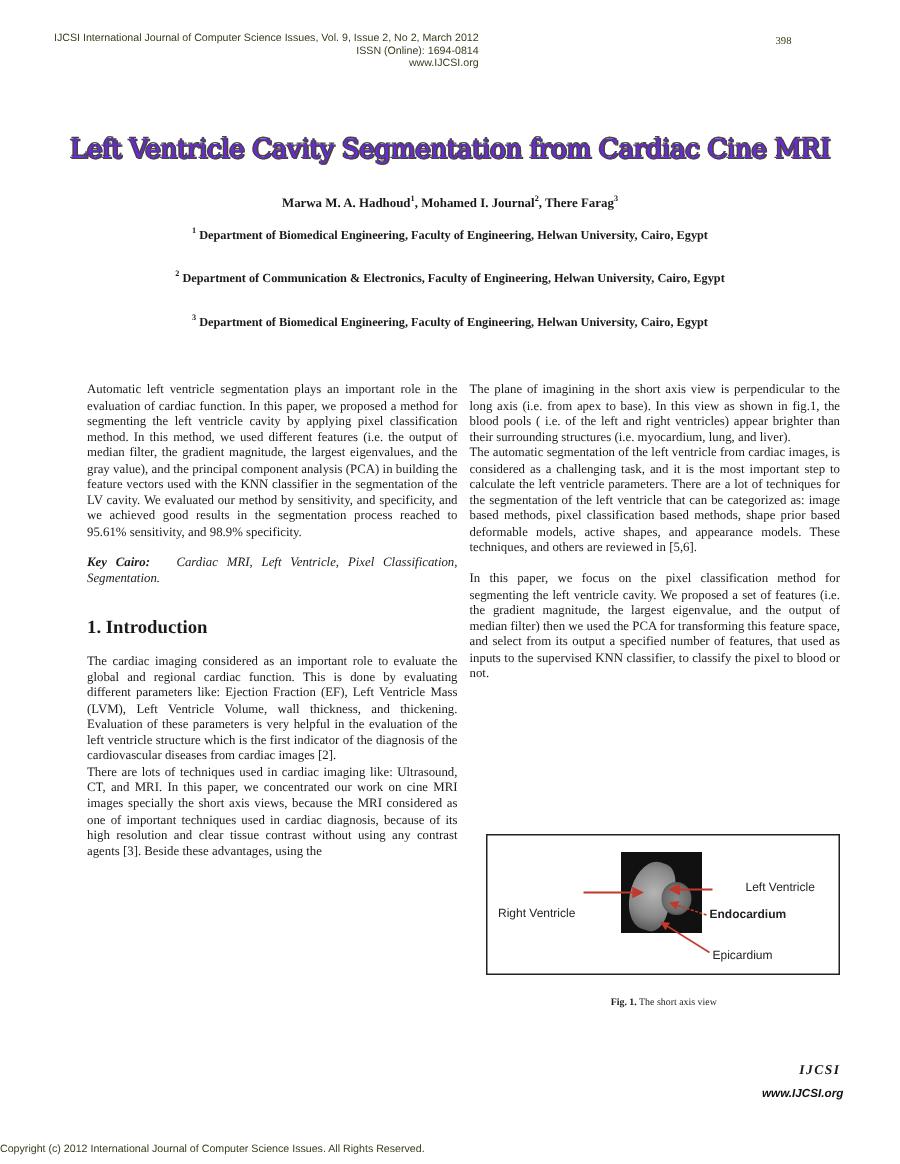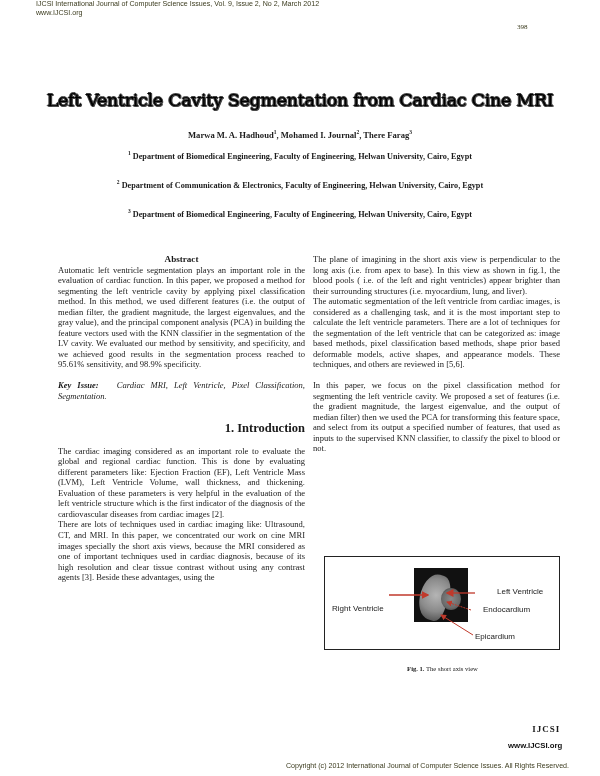--- a/index.html
+++ b/index.html
@@ -1,46 +1,47 @@
 <!DOCTYPE html>
 <html><head>
 <meta charset="utf-8">
 <style>
   html, body { margin:0; padding:0; background:#ffffff; }
   body { width:600px; height:776px; position:relative; overflow:hidden; font-family:"Liberation Serif", serif; color:#1a1a1a; }
-  .hdr { position:absolute; left:36px; top:0; font-family:"Liberation Sans", sans-serif; font-size:7.1px; line-height:8.6px; color:#3b3b1e; }
+  .hdr { position:absolute; left:36px; top:21px; font-family:"Liberation Sans", sans-serif; font-size:7.1px; line-height:8.6px; color:#3b3b1e;text-align:right; }
   .pageno { position:absolute; left:517px; top:23px; font-family:Liberation Serif, serif; font-size:7.1px; color:#3b3b1e; }
-  .title { position:absolute; left:0; width:600px; top:90px; text-align:center; font-family:"DejaVu Serif", serif; font-size:17.5px; color:#000000; letter-spacing:-0.3px;
+  .title { position:absolute; left:0; width:600px; top:90px; text-align:center; font-family:"DejaVu Serif", serif; font-size:17.5px; color:#6d28d9; letter-spacing:-0.3px;
            text-shadow: -1px 0 #444, 1px 0 #444, 0 -1px #444, 0 1px #444, 1px 1px #444; }
   .authors { position:absolute; left:0; width:600px; top:130px; text-align:center; font-weight:bold; font-size:8.6px; }
   .aff { position:absolute; left:0; width:600px; text-align:center; font-weight:bold; font-size:8.2px; }
   sup { font-size:5.5px; vertical-align:super; line-height:0; }
   .col { position:absolute; width:247px; font-size:8.55px; line-height:10.55px; text-align:justify; }
   .col p { margin:0; }
   .abs-h { text-align:center; font-weight:bold; font-size:9.1px; margin-bottom:0; }
   .kw { font-style:italic; margin-top:10px !important; }
   .kw b { font-style:italic; }
-  .sec { font-weight:bold; font-size:12.5px; margin:22px 0 12px 0 !important; text-align:right; }
+  .sec { font-weight:bold; font-size:12.5px; margin:22px 0 12px 0 !important; text-align:left; }
   .gap { height:10px; }
   .fig { position:absolute; left:324px; top:556px; width:234px; height:92px; border:1.6px solid #222; }
   .mri { position:absolute; left:89px; top:11px; width:54px; height:54px; background:#111; overflow:hidden; }
   .rv { position:absolute; left:6px; top:6px; width:28px; height:46px; border-radius:48% 40% 30% 55%; background:radial-gradient(circle at 55% 45%, #b5b5b5 0%, #8a8a8a 55%, #444 100%); transform:rotate(18deg); }
   .lv { position:absolute; left:27px; top:20px; width:20px; height:22px; border-radius:50%; background:radial-gradient(circle, #8a8a8a 0%, #6a6a6a 60%, #2b2b2b 100%); }
   .flab { position:absolute; font-family:"Liberation Sans", sans-serif; font-size:8px; color:#222; }
   .caption { position:absolute; left:324px; top:665px; width:237px; text-align:center; font-size:6.6px; }
-  .logo { position:absolute; left:508px; top:724px; font-family:"Liberation Sans", sans-serif; text-align:right; }
+  .logo { position:absolute; left:508px; top:708px; font-family:"Liberation Sans", sans-serif; text-align:right;font-style:italic; }
   .logo .lt { font-family:"Liberation Serif", serif; font-weight:bold; font-size:9px; letter-spacing:1px; display:block; text-align:right; padding-right:2px; }
   .logo .lu { font-size:7.8px; font-weight:bold; color:#111; }
-  .copy { position:absolute; left:0; width:569px; top:762px; text-align:right; font-family:"Liberation Sans", sans-serif; font-size:7.1px; color:#3b3b1e; }
+  .copy { position:absolute; left:0; width:569px; top:762px; text-align:left; font-family:"Liberation Sans", sans-serif; font-size:7.1px; color:#3b3b1e; }
 </style>
 </head>
 <body>
 
 <div class="hdr">
   <div>IJCSI International Journal of Computer Science Issues, Vol. 9, Issue 2, No 2, March 2012</div>
+  <div>ISSN (Online): 1694-0814</div>
   <div>www.IJCSI.org</div>
 </div>
 <div class="pageno">398</div>
 
 <div class="title">Left Ventricle Cavity Segmentation from Cardiac Cine MRI</div>
 
 <div class="authors">
   <span>Marwa M. A. Hadhoud</span><sup>1</sup>,
   <span>Mohamed I. Journal</span><sup>2</sup>,
   <span>There Farag</span><sup>3</sup>
@@ -53,24 +54,23 @@
 <div class="aff" style="top:181px;">
   <sup>2</sup>
   <span>Department of Communication &amp; Electronics, Faculty of Engineering, Helwan University, Cairo, Egypt</span>
 </div>
 <div class="aff" style="top:210px;">
   <sup>3</sup>
   <span>Department of Biomedical Engineering, Faculty of Engineering, Helwan University, Cairo, Egypt</span>
 </div>
 
 <div class="col" style="left:58px; top:254px;">
-  <p class="abs-h">Abstract</p>
   <p>Automatic left ventricle segmentation plays an important role in the evaluation of cardiac function. In this paper, we proposed a method for segmenting the left ventricle cavity by applying pixel classification method. In this method, we used different features (i.e. the output of median filter, the gradient magnitude, the largest eigenvalues, and the gray value), and the principal component analysis (PCA) in building the feature vectors used with the KNN classifier in the segmentation of the LV cavity. We evaluated our method by sensitivity, and specificity, and we achieved good results in the segmentation process reached to 95.61% sensitivity, and 98.9% specificity.</p>
   <p class="kw">
-    <b>Key Issue:</b>&nbsp;&nbsp;
+    <b>Key Cairo:</b>&nbsp;&nbsp;
     <span>Cardiac MRI, Left Ventricle, Pixel Classification, Segmentation.</span>
   </p>
   <p class="sec">1. Introduction</p>
   <p>The cardiac imaging considered as an important role to evaluate the global and regional cardiac function. This is done by evaluating different parameters like: Ejection Fraction (EF), Left Ventricle Mass (LVM), Left Ventricle Volume, wall thickness, and thickening. Evaluation of these parameters is very helpful in the evaluation of the left ventricle structure which is the first indicator of the diagnosis of the cardiovascular diseases from cardiac images [2].</p>
   <p>There are lots of techniques used in cardiac imaging like: Ultrasound, CT, and MRI. In this paper, we concentrated our work on cine MRI images specially the short axis views, because the MRI considered as one of important techniques used in cardiac diagnosis, because of its high resolution and clear tissue contrast without using any contrast agents [3]. Beside these advantages, using the</p>
 </div>
 
 <div class="col" style="left:313px; top:254px;">
   <p>The plane of imagining in the short axis view is perpendicular to the long axis (i.e. from apex to base). In this view as shown in fig.1, the blood pools ( i.e. of the left and right ventricles) appear brighter than their surrounding structures (i.e. myocardium, lung, and liver).</p>
   <p>The automatic segmentation of the left ventricle from cardiac images, is considered as a challenging task, and it is the most important step to calculate the left ventricle parameters. There are a lot of techniques for the segmentation of the left ventricle that can be categorized as: image based methods, pixel classification based methods, shape prior based deformable models, active shapes, and appearance models. These techniques, and others are reviewed in [5,6].</p>
@@ -89,21 +89,21 @@
         <path d="M0,0 L6,3 L0,6 z" fill="#c0392b"></path>
       </marker>
     </defs>
     <line x1="64" y1="38" x2="103" y2="38" stroke="#c0392b" stroke-width="1.3" marker-end="url(#ah)"></line>
     <line x1="150" y1="36" x2="122" y2="36" stroke="#c0392b" stroke-width="1.3" marker-end="url(#ah)"></line>
     <line x1="146" y1="53" x2="122" y2="45" stroke="#c0392b" stroke-width="1" stroke-dasharray="2,1" marker-end="url(#ah)"></line>
     <line x1="148" y1="78" x2="116" y2="58" stroke="#c0392b" stroke-width="1" marker-end="url(#ah)"></line>
   </svg>
   <span class="flab" style="left:7px; top:47px;">Right Ventricle</span>
   <span class="flab" style="left:158px; top:30px;margin-left:14px;">Left Ventricle</span>
-  <span class="flab" style="left:158px; top:48px;">Endocardium</span>
+  <span class="flab" style="left:148px; top:48px;font-weight:bold;">Endocardium</span>
   <span class="flab" style="left:150px; top:75px;">Epicardium</span>
 </div>
 <div class="caption">
   <b>Fig. 1.</b>
   <span>The short axis view</span>
 </div>
 
 <div class="logo">
   <span class="lt">IJCSI</span>
   <span class="lu">www.IJCSI.org</span>

